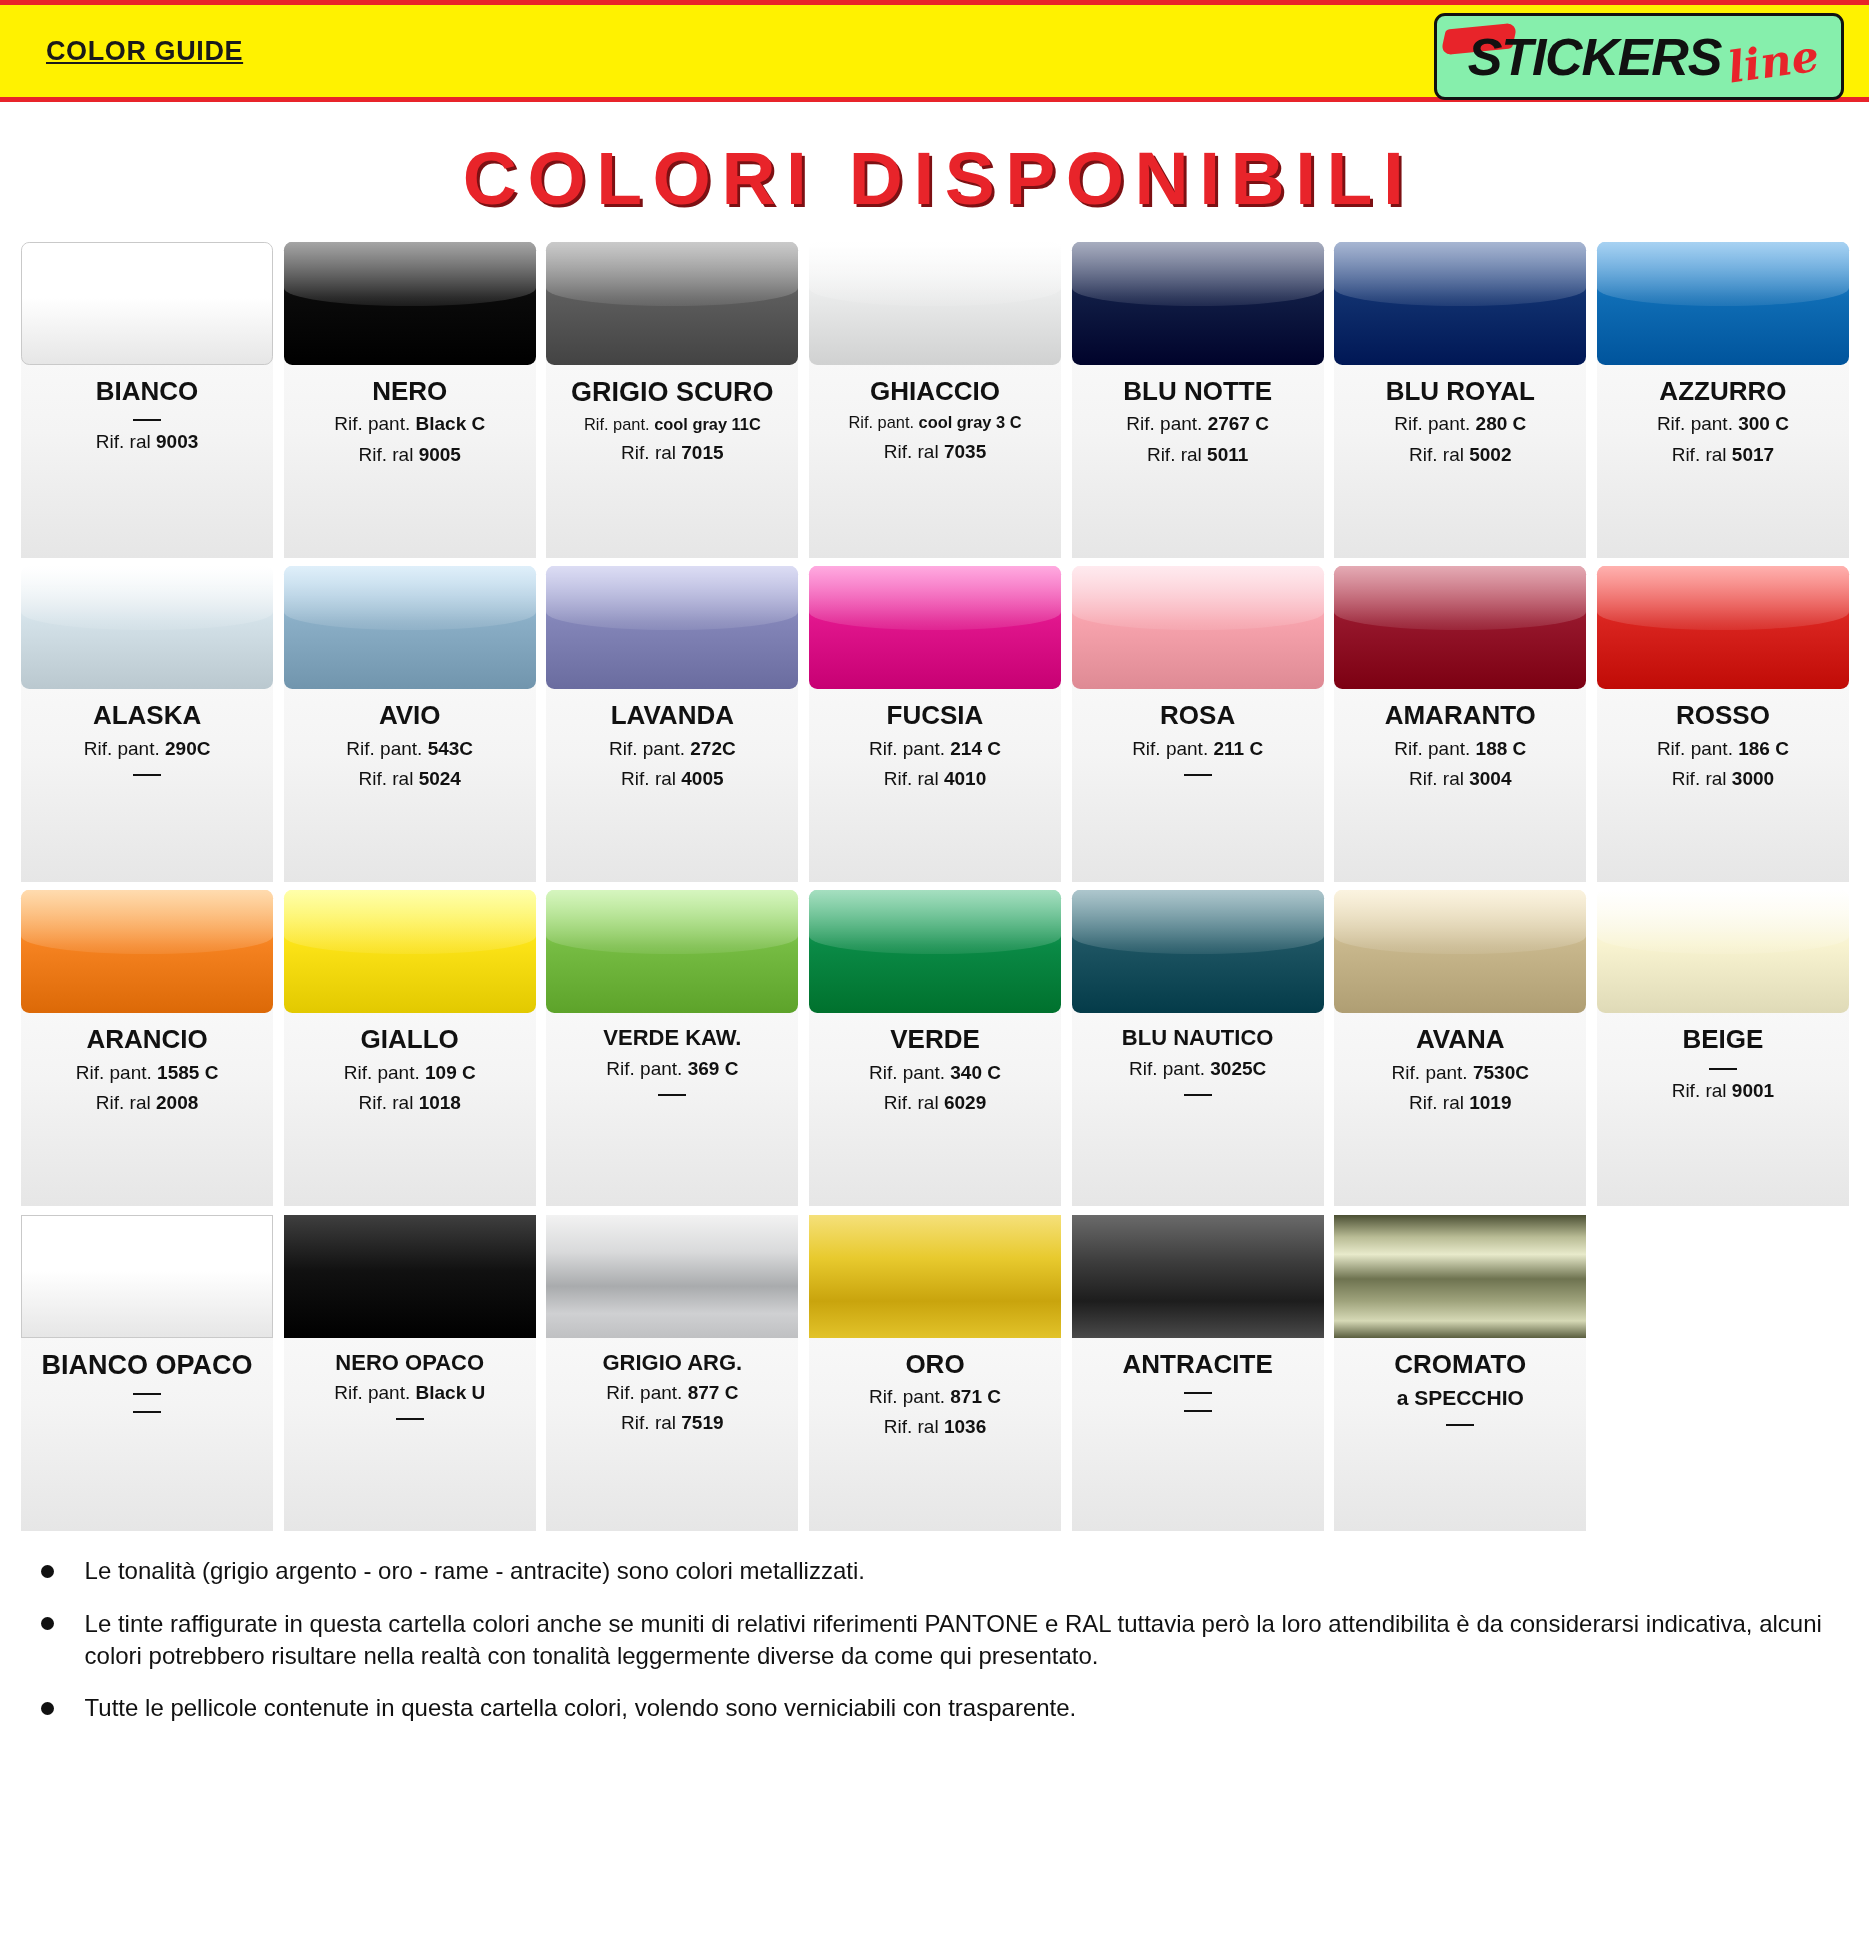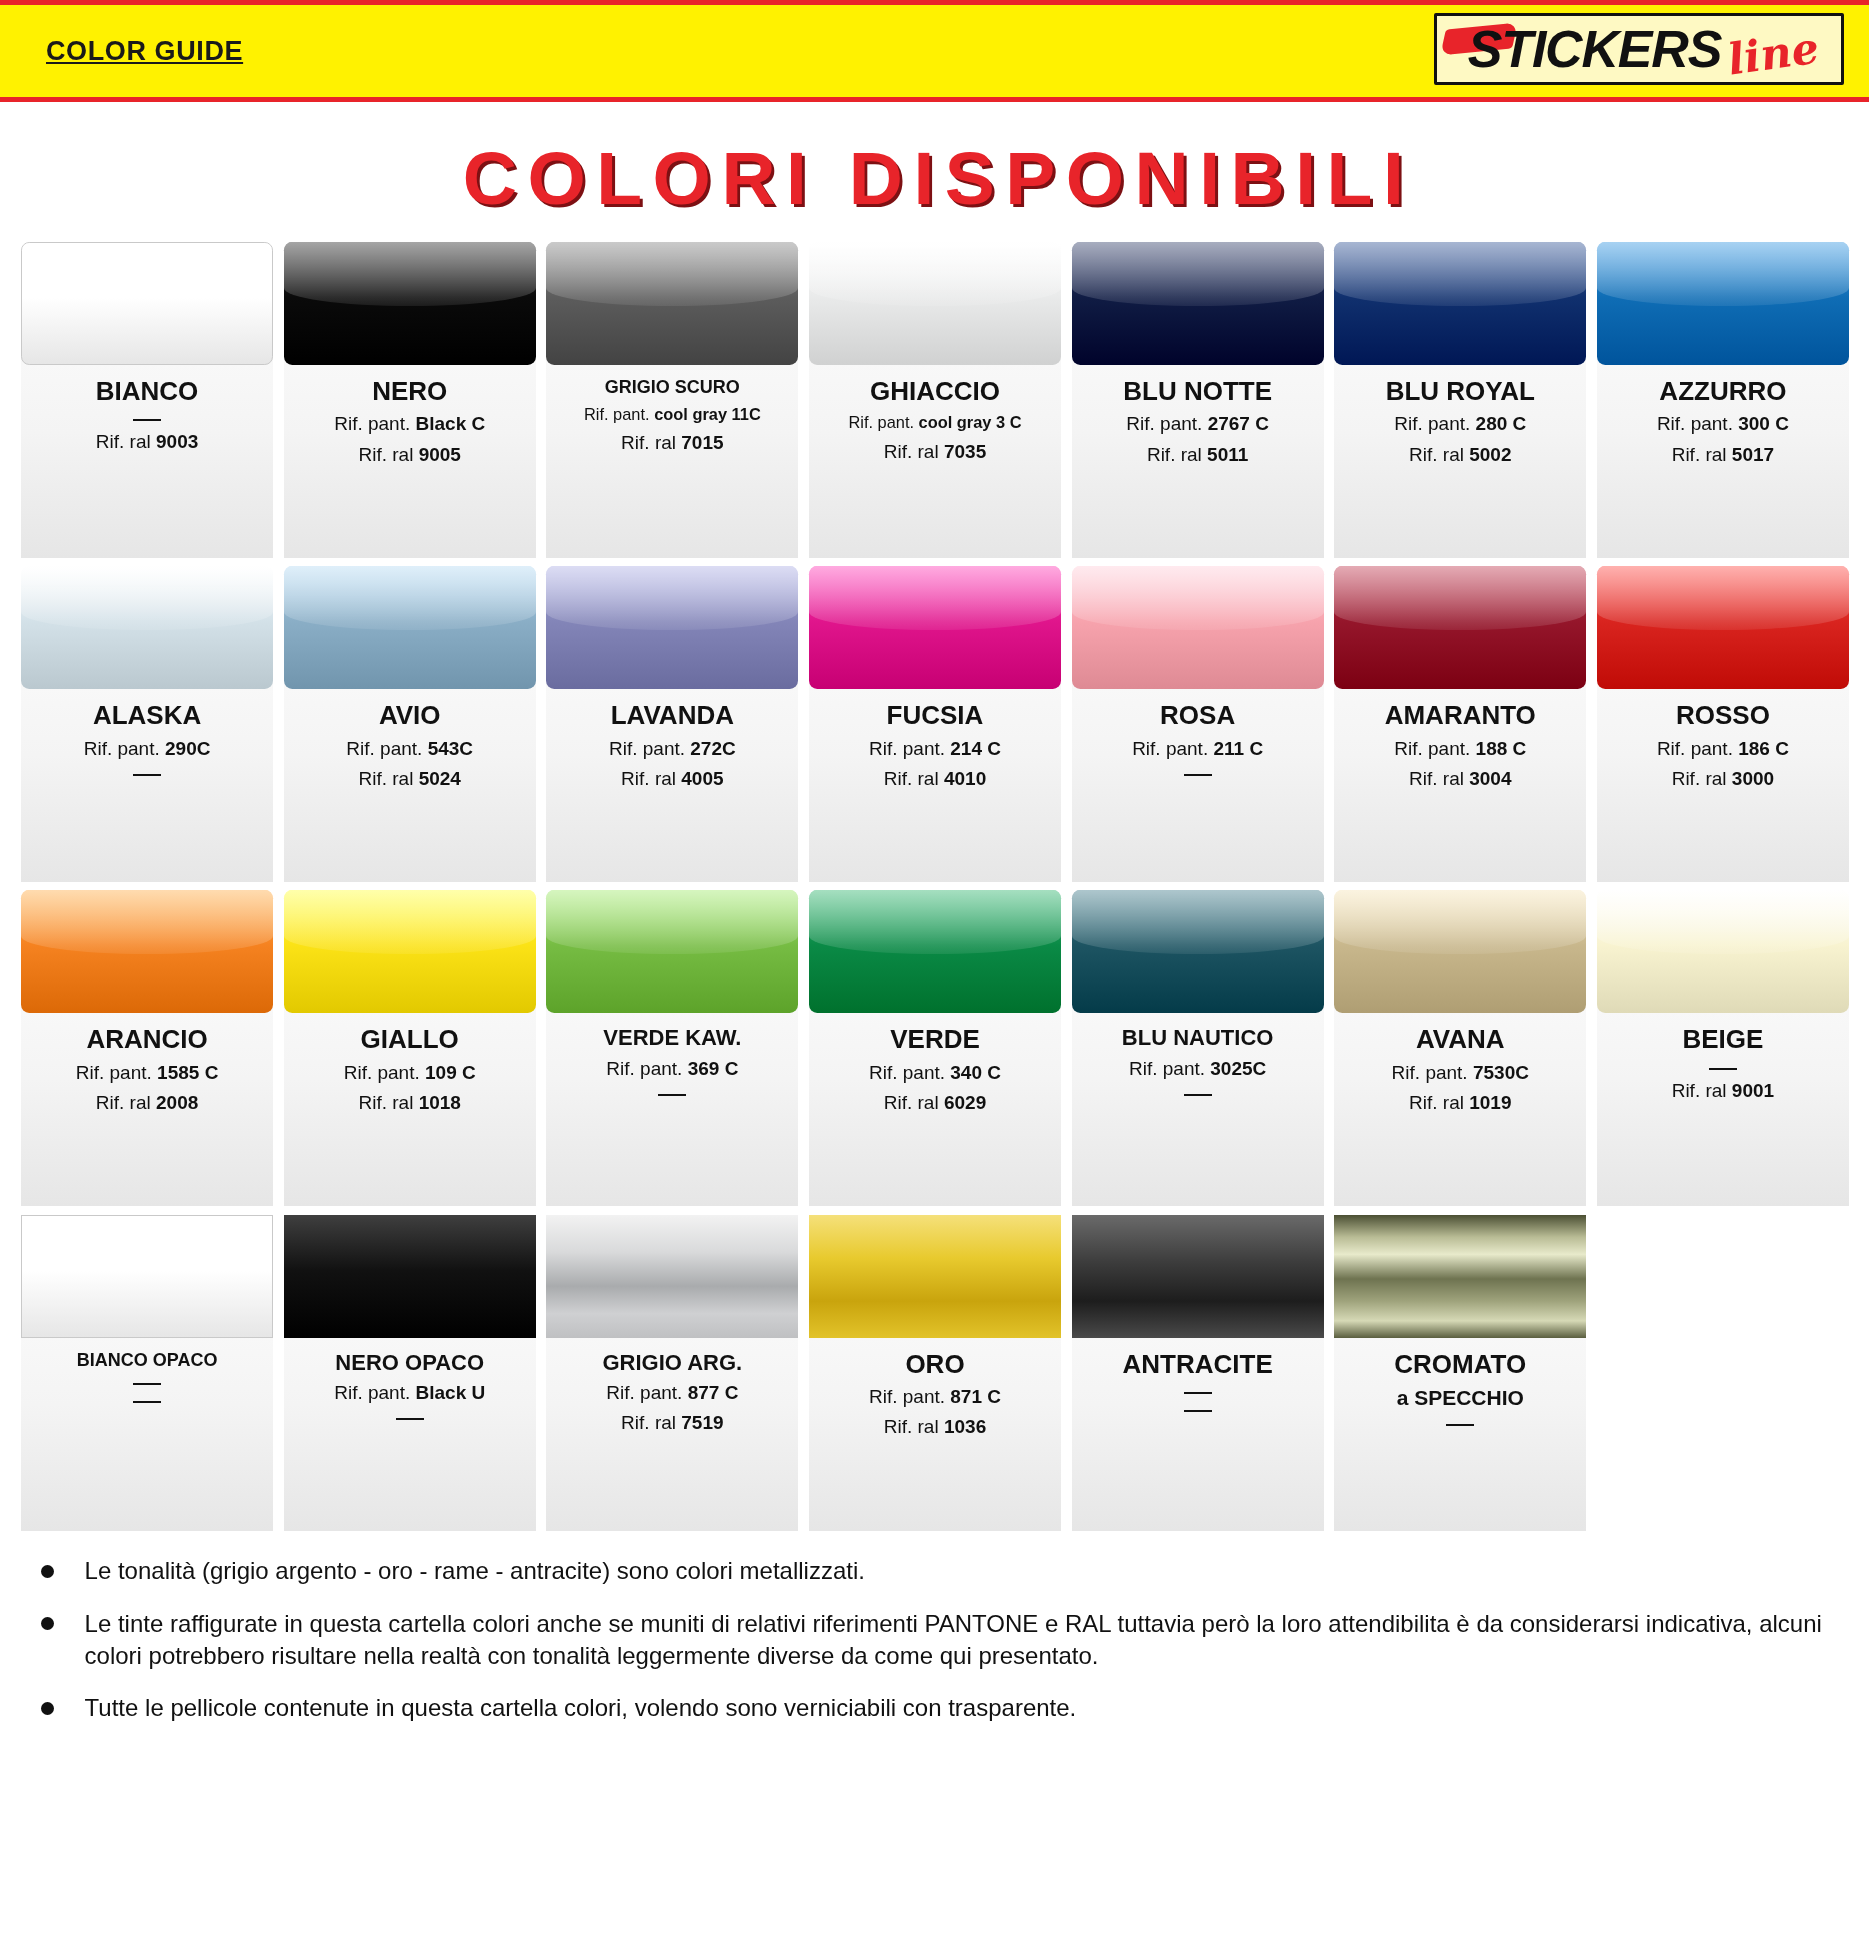--- a/index.html
+++ b/index.html
@@ -32,24 +32,24 @@
     letter-spacing: 0.6px;
     color: #1a1a1a;
     font-family: "Liberation Sans", sans-serif;
     text-decoration: underline;
   }
   .logo-box {
     position: absolute;
     right: 26px;
     top: 8.2px;
     width: 410px;
-    height: 72px;
-    background: #fef9c3;
+    height: 87px;
+    background: #86efac;
     border: 3.5px solid #111;
-    border-radius: 2px;
+    border-radius: 11px;
     display: flex;
     align-items: center;
     justify-content: center;
     overflow: hidden;
   }
   .logo-text {
     font-size: 52px;
     font-weight: bold;
     font-style: italic;
     color: #111;
@@ -131,21 +131,21 @@
   .cname {
     font-size: 26px;
     font-weight: bold;
     color: #111;
     margin-top: 13px;
     text-align: center;
     line-height: 1.05;
     white-space: nowrap;
   }
   .cname.small { font-size: 22px; }
-  .cname.xsmall { font-size: 18px; }
+  .cname.xsmall { font-size: 27px; }
   .cref {
     font-size: 19px;
     color: #111;
     margin-top: 8.2px;
     text-align: center;
     white-space: nowrap;
   }
   .cref b { font-weight: bold; }
   .cref.tiny { font-size: 16.4px; text-align: right; }
   .dash {

